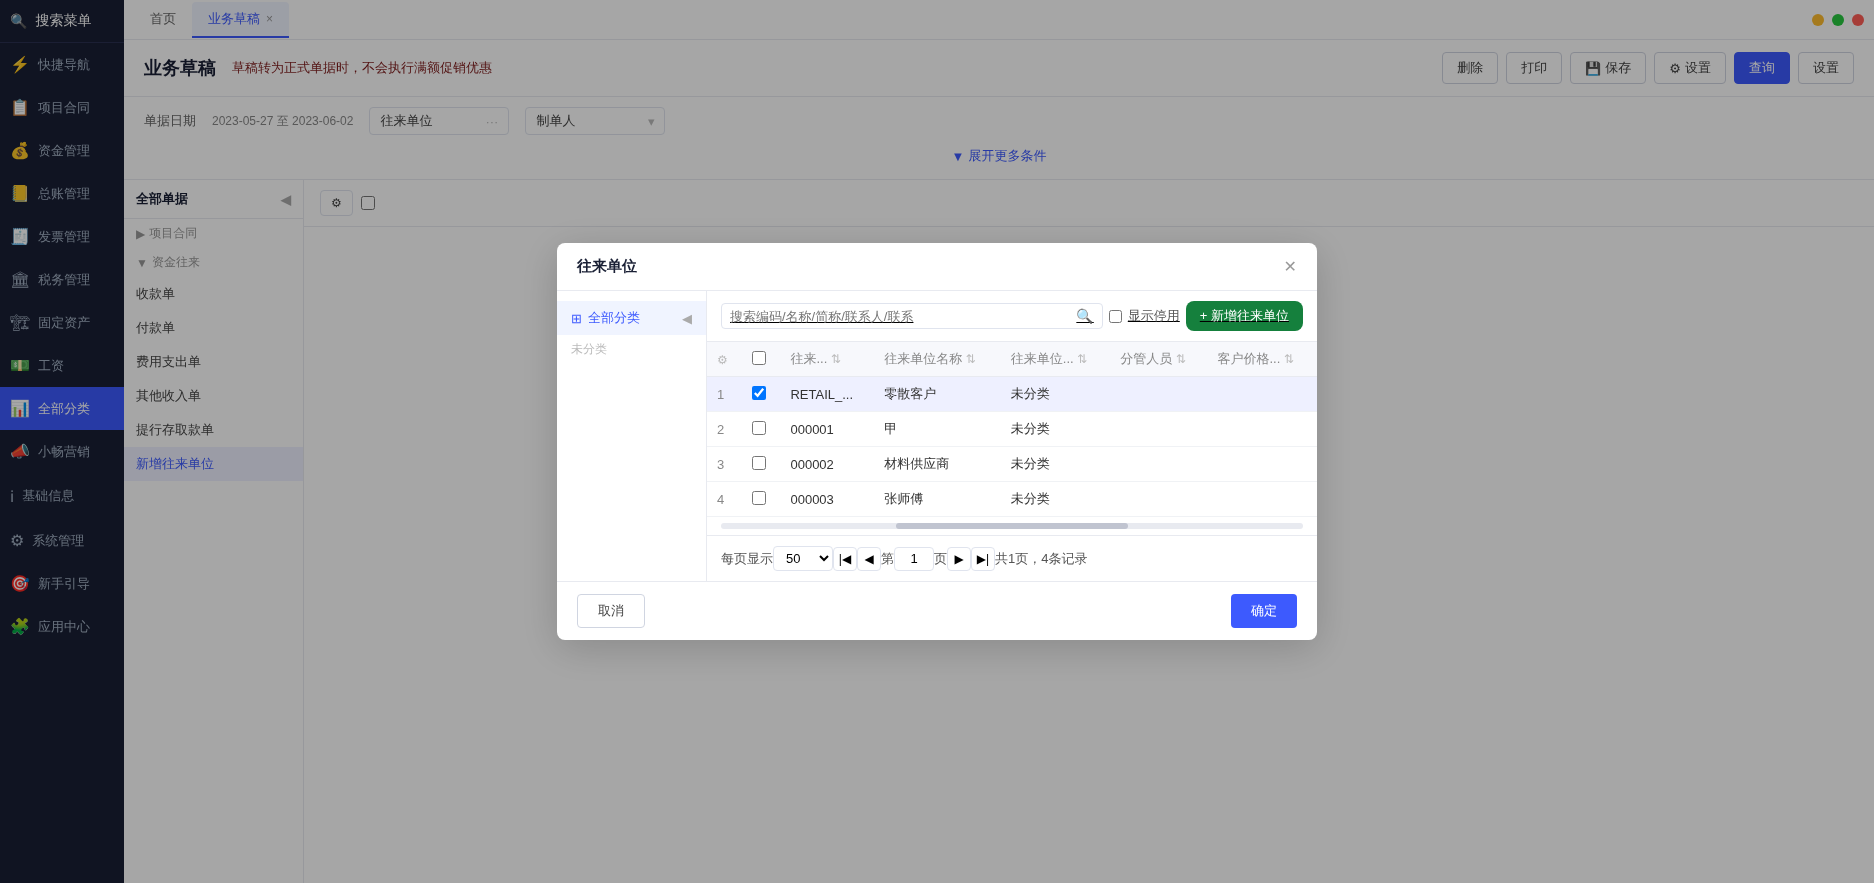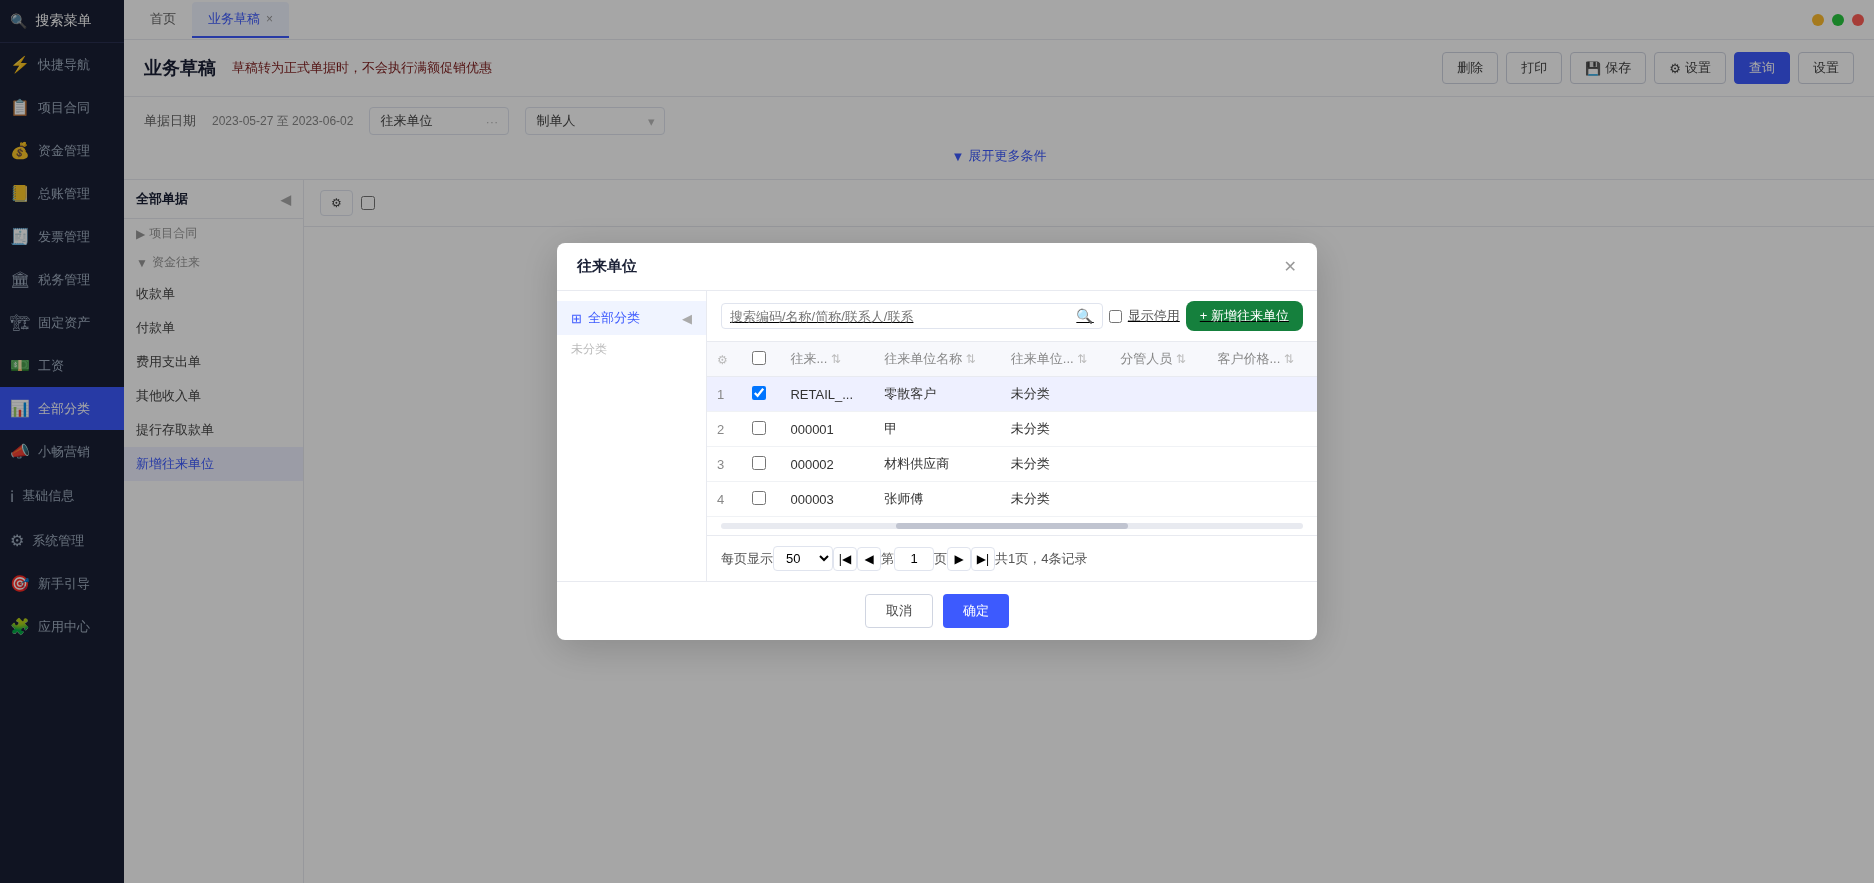--- a/index.html
+++ b/index.html
@@ -408,21 +408,21 @@
       padding: 3px 8px;
       border: 1px solid #e0e4ee;
       border-radius: 4px;
       font-size: 13px;
       background: #fff;
     }
     .dialog-actions {
       border-top: 1px solid #e8eaf0;
       padding: 12px 20px;
       display: flex;
-      justify-content: center;
+      justify-content: space-between;
       gap: 10px;
     }
     .btn-cancel {
       padding: 7px 20px;
       border: 1px solid #d0d5e1;
       border-radius: 4px;
       background: #fff;
       color: #444;
       font-size: 13px;
       cursor: pointer;

